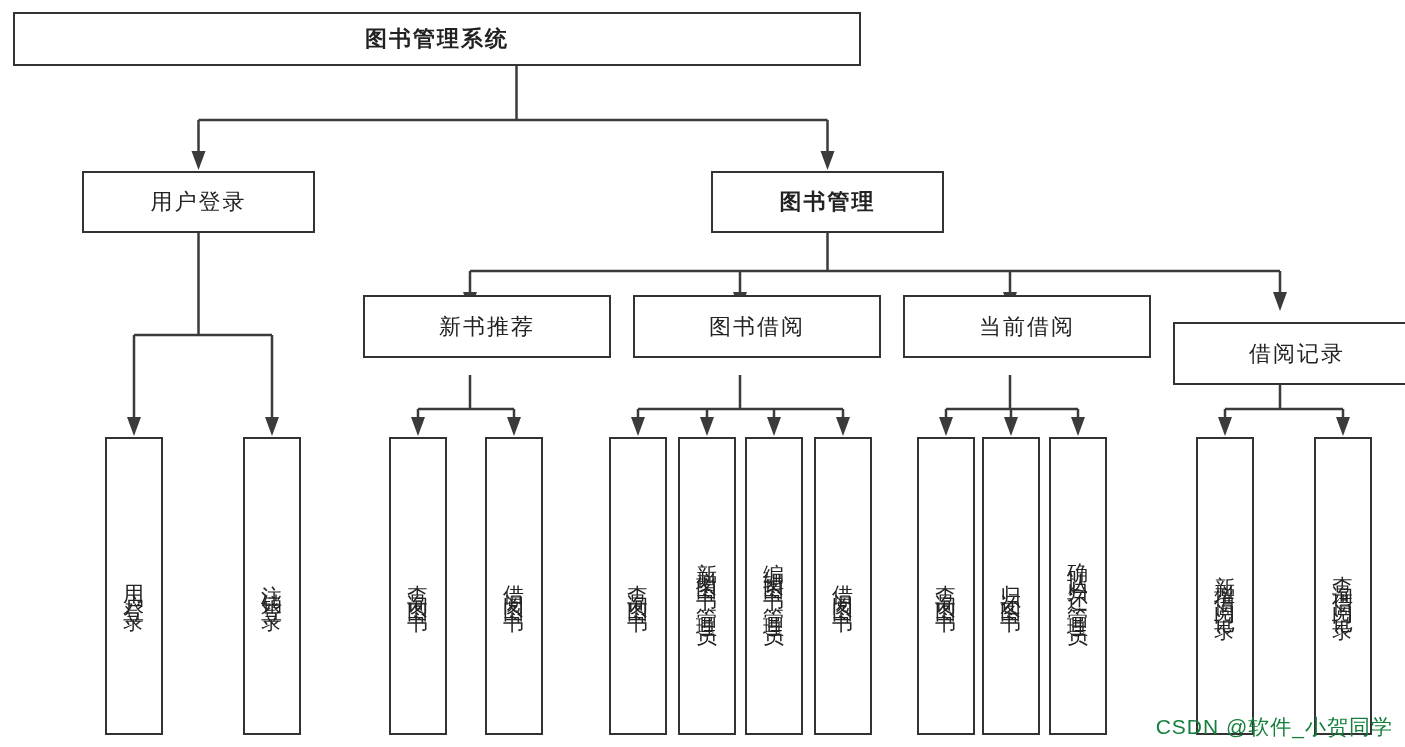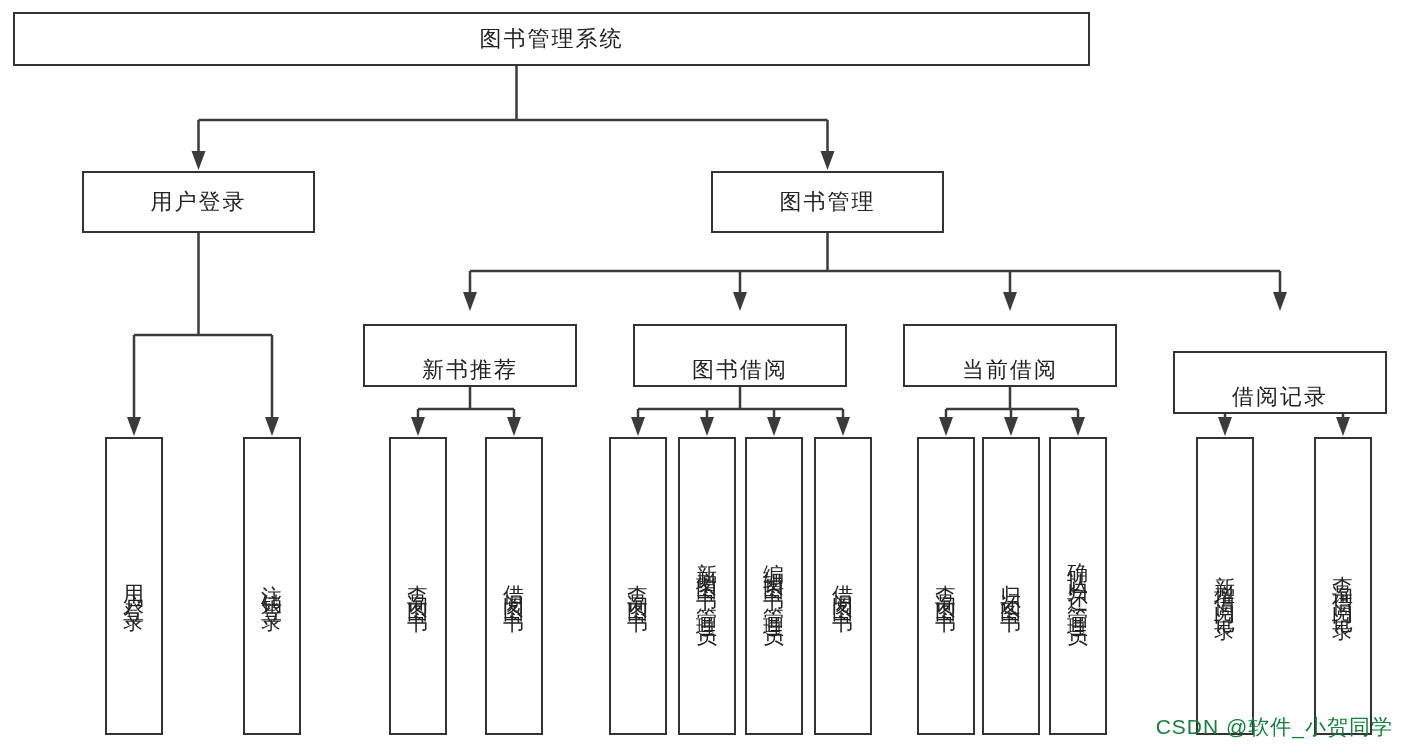--- a/index.html
+++ b/index.html
@@ -33,26 +33,26 @@
     white-space: nowrap;
   }
   .leaf .vlabel {
     writing-mode: vertical-rl;
     font-size: 21px;
     letter-spacing: 9px;
     line-height: 1;
     white-space: nowrap;
   }
   
-  #n-root { left: 13px; top: 12px; width: 1077px; height: 54px; }
+  #n-root { left: 13px; top: 12px; width: 848px; height: 54px; font-weight: bold; }
   
   #n-user-login    { left: 82px;  top: 171px; width: 233px; height: 62px; }
-  #n-book-mgmt     { left: 711px; top: 171px; width: 233px; height: 62px; }
+  #n-book-mgmt     { left: 711px; top: 171px; width: 233px; height: 62px; font-weight: bold; }
   
-  .l3 { top: 324px; width: 214px; height: 63px; align-items: flex-end; }
+  .l3 { top: 295px; width: 248px; height: 63px; }
   #n-new-book-rec   { left: 363px; }
   #n-book-borrow    { left: 633px; }
   #n-current-borrow { left: 903px; }
   #n-borrow-record  { left: 1173px; margin-top: 27px; }
   
   .leaf { top: 437px; width: 58px; height: 298px; }
   #n-leaf-login        { left: 105px; }
   #n-leaf-logout       { left: 243px; }
   #n-leaf-rec-query    { left: 389px; }
   #n-leaf-rec-borrow   { left: 485px; }

